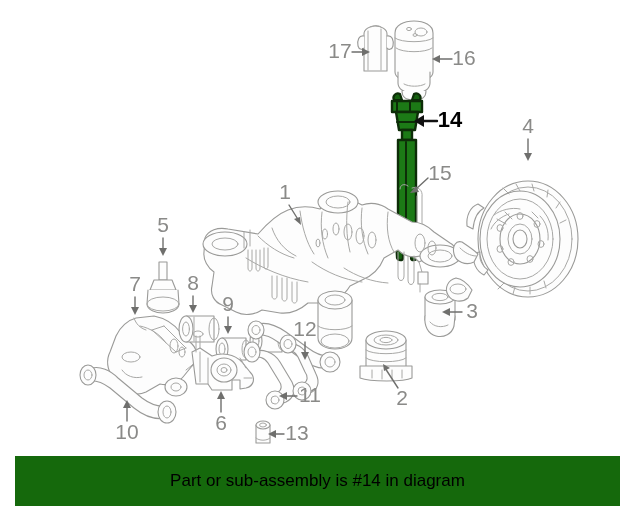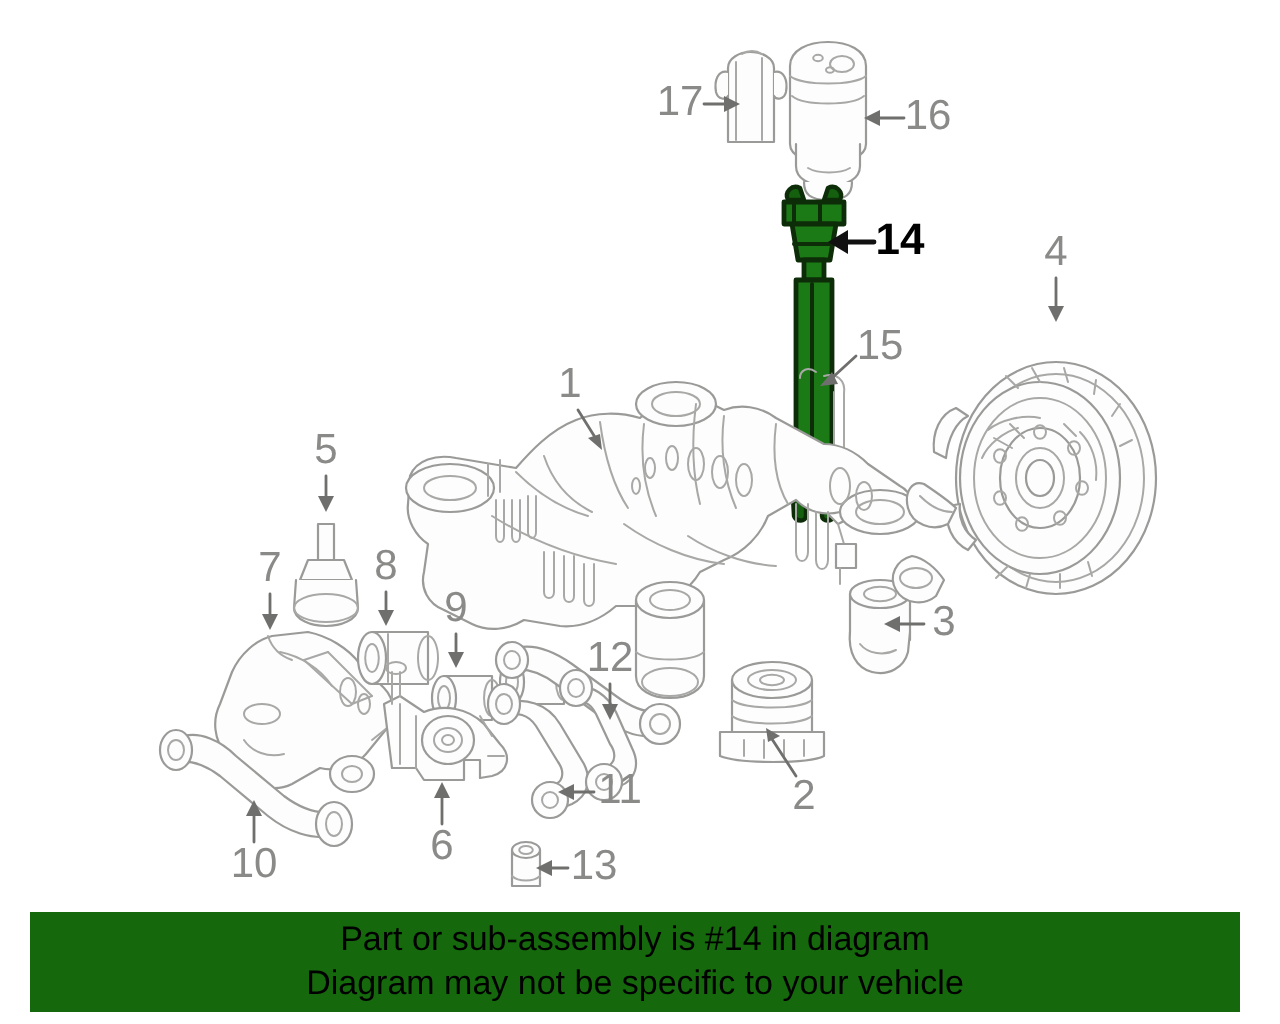--- a/index.html
+++ b/index.html
@@ -562,14 +562,13 @@
         <polygon class="arrowhead" points="370,52 362,48 362,56"></polygon>
         <text class="callout" x="340" y="52" text-anchor="middle">17</text>
       </g>
 
     </g>
   </svg>
 </div>
 
 <div id="notice-banner">
   <div class="notice-line">Part or sub-assembly is #14 in diagram</div>
-  <div class="notice-line">Diagram may not be specific to your vehicle</div>
 </div>
 
 </body></html>

